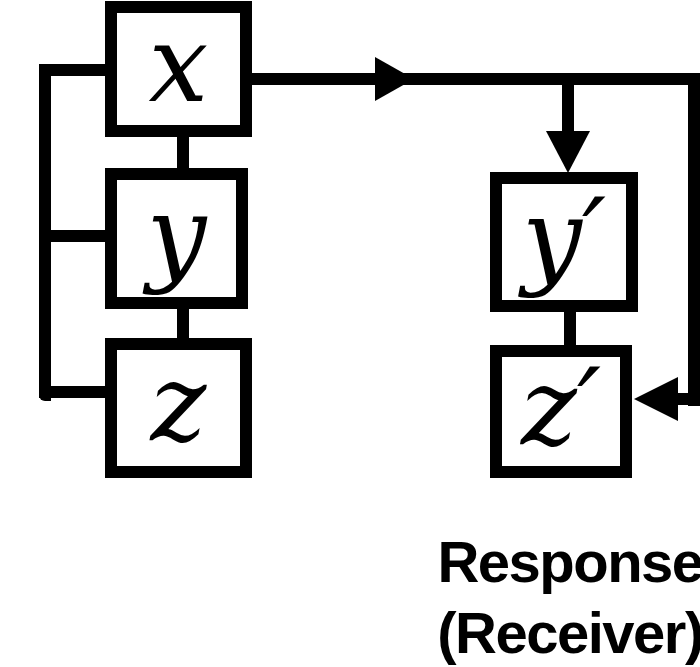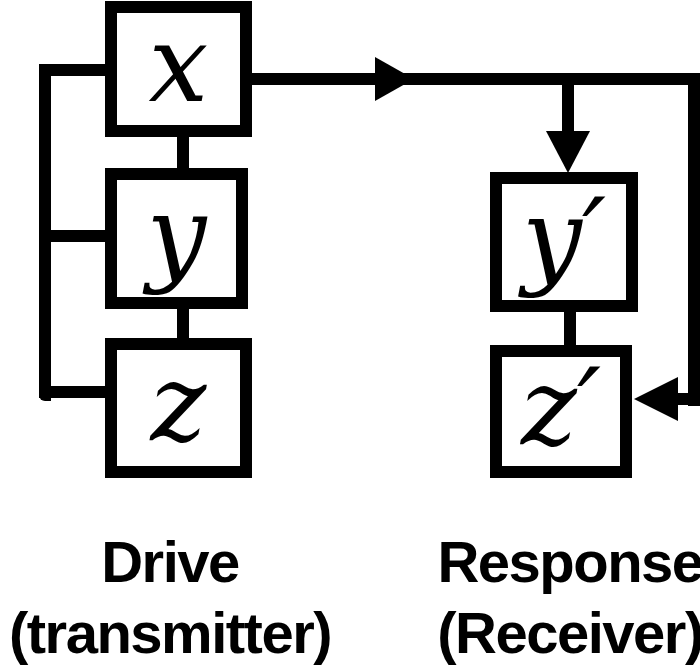--- a/index.html
+++ b/index.html
@@ -131,18 +131,16 @@
     <span class="letter">z</span>
   </div>
 
   <div class="box box-yp">
     <span class="letter">y′</span>
   </div>
   <div class="box box-zp">
     <span class="letter">z′</span>
   </div>
 
-  <div class="caption cap-drive">Drive</div>
-  <div class="caption cap-trans">(transmitter)</div>
   <div class="caption cap-response">Response</div>
   <div class="caption cap-receiver">(Receiver)</div>
 
 </div>
 
 </body></html>

